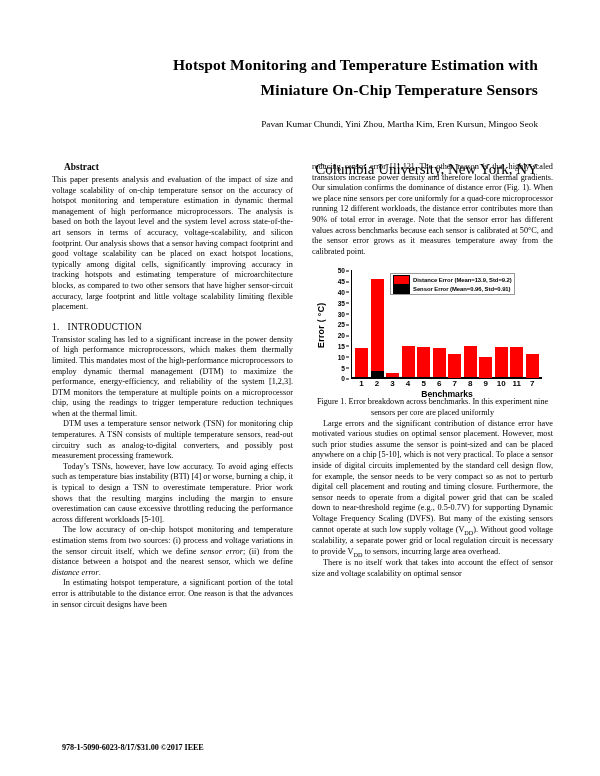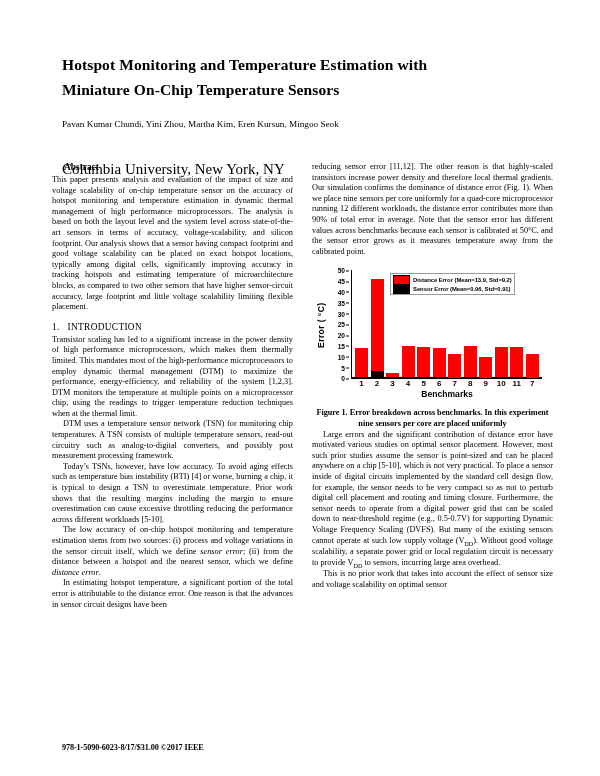--- a/index.html
+++ b/index.html
@@ -18,21 +18,21 @@
   .page {
     position: absolute;
     left: 0; top: 0;
     width: 600px;
     height: 776px;
     background: #fff;
   }
   
   .title-block {
     padding: 52px 62px 0 62px;
-    text-align: left;
+    text-align: right;
   }
   .paper-title {
     font-size: 15.5px;
     font-weight: bold;
     line-height: 1.62;
     letter-spacing: 0.1px;
   }
   .authors {
     margin-top: 16px;
     font-size: 9.2px;
@@ -224,24 +224,24 @@
   }
   .legend-text {
     font-size: 5.9px;
     font-weight: bold;
     font-family: "Liberation Sans", sans-serif;
     white-space: nowrap;
     letter-spacing: -0.05px;
   }
   .caption {
     font-size: 8.2px;
-    font-weight: bold;
+    font-weight: normal;
     line-height: 1.3;
     text-align: center;
-    margin-top: 12px;
+    margin-top: 1px;
   }
   
   .footer {
     position: absolute;
     left: 62px;
     bottom: 24px;
     font-size: 8.2px;
     font-weight: bold;
     letter-spacing: -0.1px;
   }
@@ -376,19 +376,19 @@
                   <span class="swatch" style="background: rgb(0, 0, 0);"></span>
                   <span class="legend-text">Sensor Error (Mean=0.96, Std=0.91)</span>
                 </div>
               </div>
           </div>
         </div>
         <div class="caption">Figure 1. Error breakdown across benchmarks. In this experiment nine sensors per core are placed uniformly</div>
       </div>
 
       <p class="body indent"><span>Large errors and the significant contribution of distance error have motivated various studies on optimal sensor placement. However, most such prior studies assume the sensor is point-sized and can be placed anywhere on a chip [5-10], which is not very practical. To place a sensor inside of digital circuits implemented by the standard cell design flow, for example, the sensor needs to be very compact so as not to perturb digital cell placement and routing and timing closure. Furthermore, the sensor needs to operate from a digital power grid that can be scaled down to near-threshold regime (e.g., 0.5-0.7V) for supporting Dynamic Voltage Frequency Scaling (DVFS). But many of the existing sensors cannot operate at such low supply voltage (V</span><span class="sub">DD</span><span>). Without good voltage scalability, a separate power grid or local regulation circuit is necessary to provide V</span><span class="sub">DD</span><span> to sensors, incurring large area overhead.</span></p>
-      <p class="body indent">This is no prior work that takes into account the effect of sensor size and voltage scalability on optimal sensor</p>
+      <p class="body indent">There is no itself work that takes into account the effect of sensor size and voltage scalability on optimal sensor</p>
     </div>
   </div>
 
   <div class="footer">978-1-5090-6023-8/17/$31.00 ©2017 IEEE</div>
 
 </div>
 
 </body></html>

